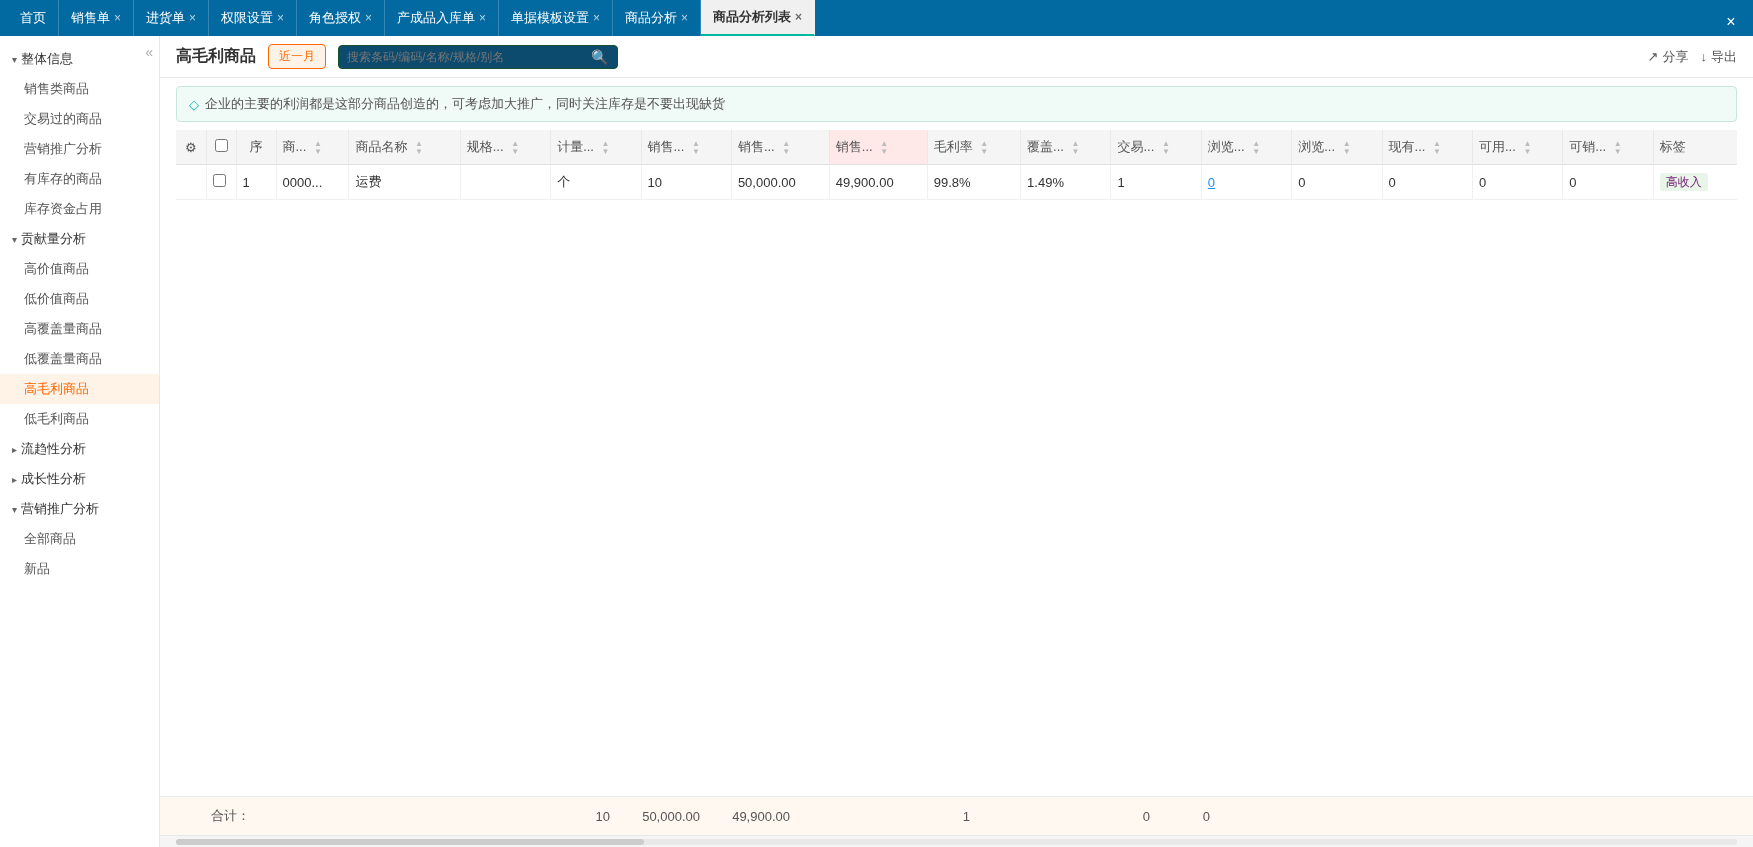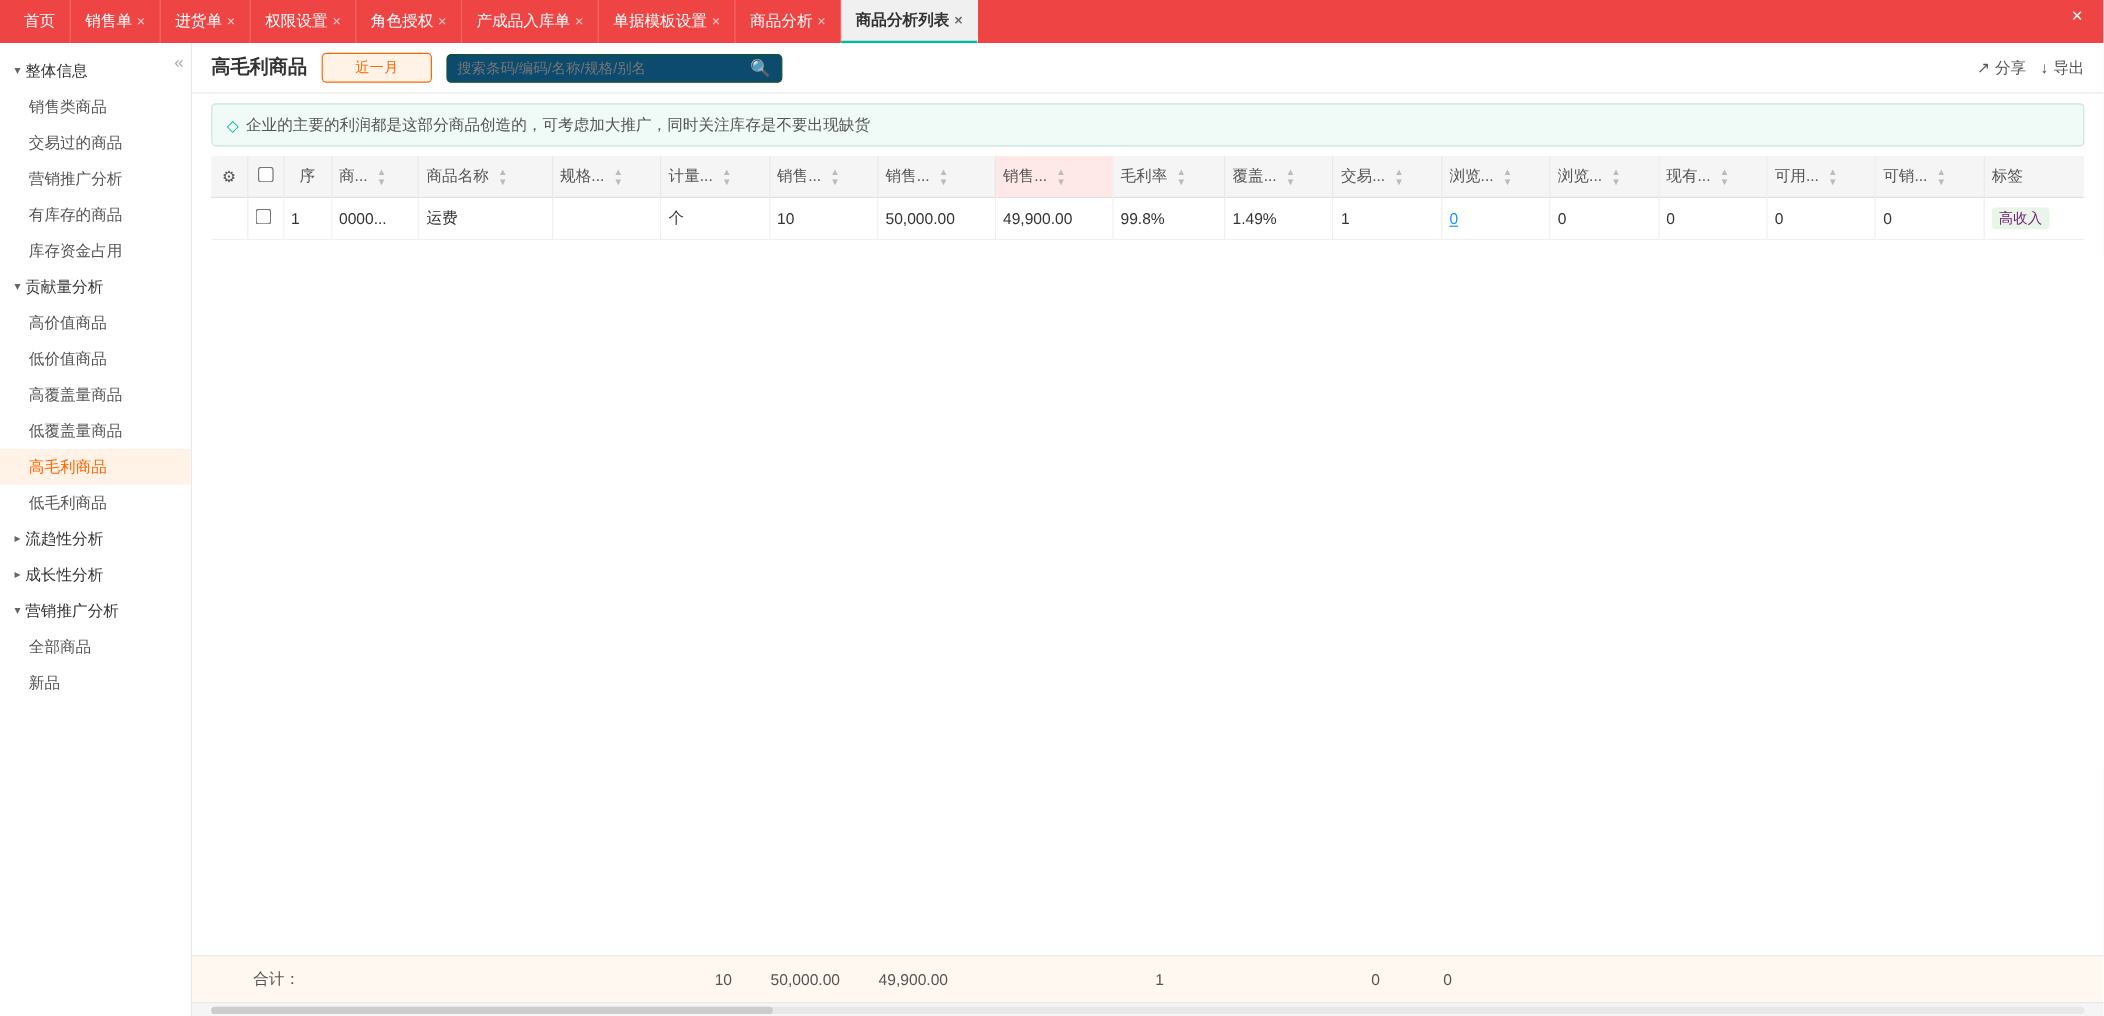--- a/index.html
+++ b/index.html
@@ -1,22 +1,22 @@
 <!DOCTYPE html>
 <html><head>
   <meta charset="utf-8">
   <style>
     * { box-sizing: border-box; margin: 0; padding: 0; font-family: "Microsoft YaHei", "PingFang SC", sans-serif; font-size: 13px; }
     body { background: #f5f5f5; overflow: hidden; }
 
     
     .top-nav {
       display: flex;
-      align-items: flex-start;
-      background: #ef4444;
+      align-items: flex-end;
+      background: #0369a1;
       height: 36px;
       padding: 0 8px;
       color: white;
       gap: 0;
     }
     .nav-item {
       display: flex;
       align-items: center;
       padding: 0 12px;
       height: 36px;
@@ -122,21 +122,21 @@
     }
     .content-title {
       font-size: 16px;
       font-weight: 600;
       color: #333;
     }
     .filter-btn {
       background: #f5f5f5;
       border: 1px solid #e0e0e0;
       border-radius: 4px;
-      padding: 3px 27px;
+      padding: 3px 10px;
       cursor: pointer;
       font-size: 12px;
       color: #333;
     }
     .filter-btn.active {
       background: #fff3e8;
       border-color: #f60;
       color: #f60;
     }
     .search-box {

